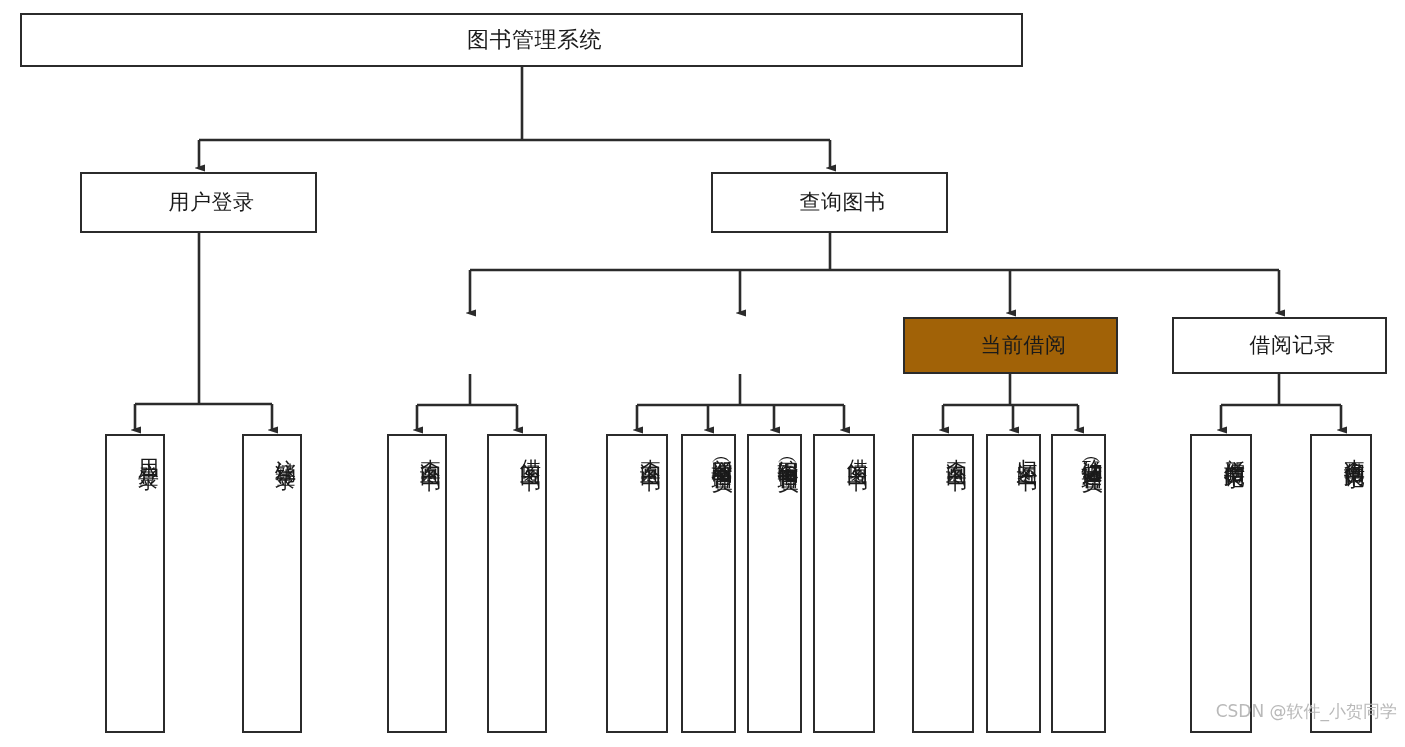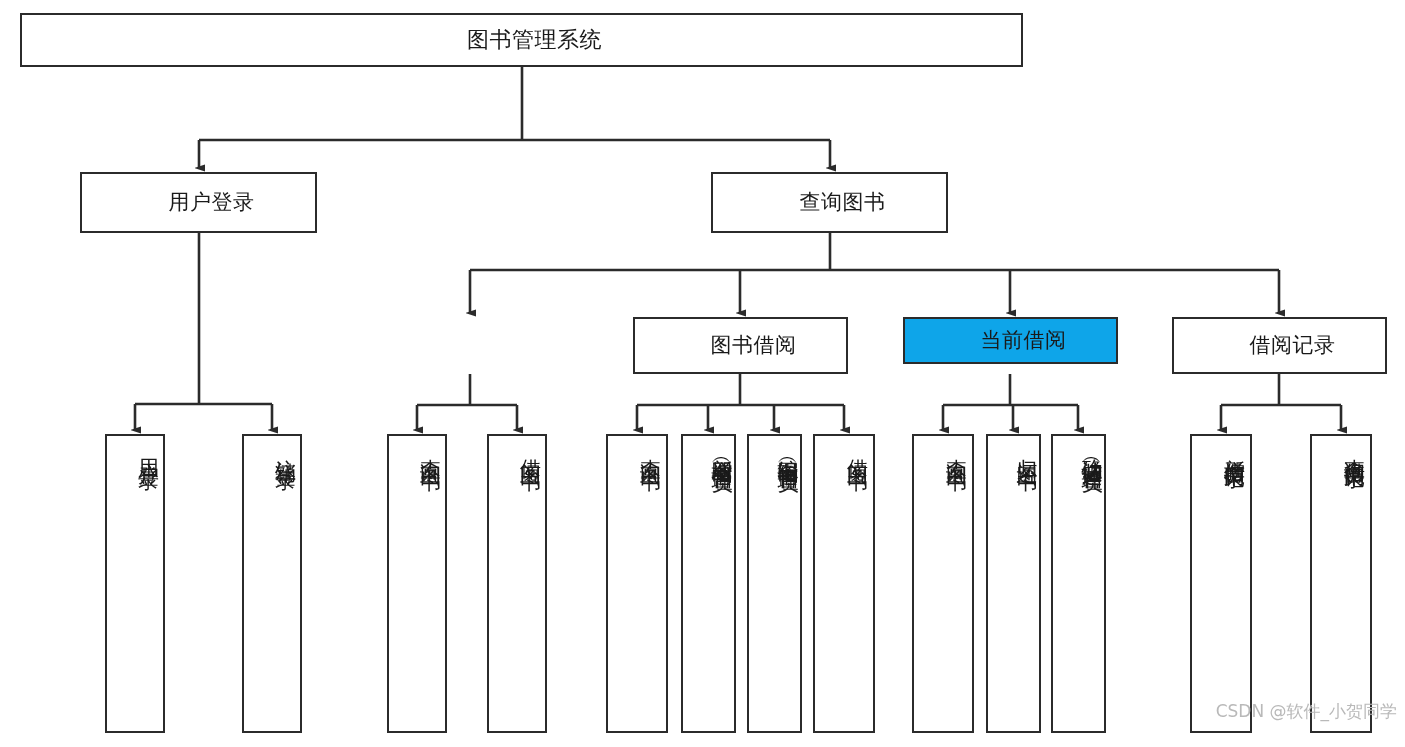--- a/index.html
+++ b/index.html
@@ -139,25 +139,22 @@
 
   <div class="node-box horizontal" style="left: 80px; top: 172px; width: 237px; height: 61px; background: rgb(255, 255, 255); border-color: rgb(43, 43, 43);">
     <span class="node-label">用户登录</span>
   </div>
 
   <div class="node-box horizontal" style="left: 711px; top: 172px; width: 237px; height: 61px; background: rgb(255, 255, 255); border-color: rgb(43, 43, 43);">
     <span class="node-label">查询图书</span>
   </div>
 
 
-  <div class="node-box horizontal" style="left: 633px; top: 317px; width: 215px; height: 57px; background: rgb(255, 255, 255); border-color: rgb(43, 43, 43);">
-    <span class="node-label">图书借阅</span>
-  </div>
-
-  <div class="node-box horizontal" style="left: 903px; top: 317px; width: 215px; height: 47px; background: #0ea5e9; border-color: rgb(43, 43, 43);">
+
+  <div class="node-box horizontal" style="left: 903px; top: 317px; width: 215px; height: 57px; background: #a16207; border-color: rgb(43, 43, 43);">
     <span class="node-label">当前借阅</span>
   </div>
 
   <div class="node-box horizontal" style="left: 1172px; top: 317px; width: 215px; height: 57px; background: rgb(255, 255, 255); border-color: rgb(43, 43, 43);">
     <span class="node-label">借阅记录</span>
   </div>
 
   <div class="node-box vertical" style="left: 105px; top: 434px; width: 60px; height: 299px; background: rgb(255, 255, 255); border-color: rgb(43, 43, 43);">
     <span class="node-label">用户登录</span>
   </div>

